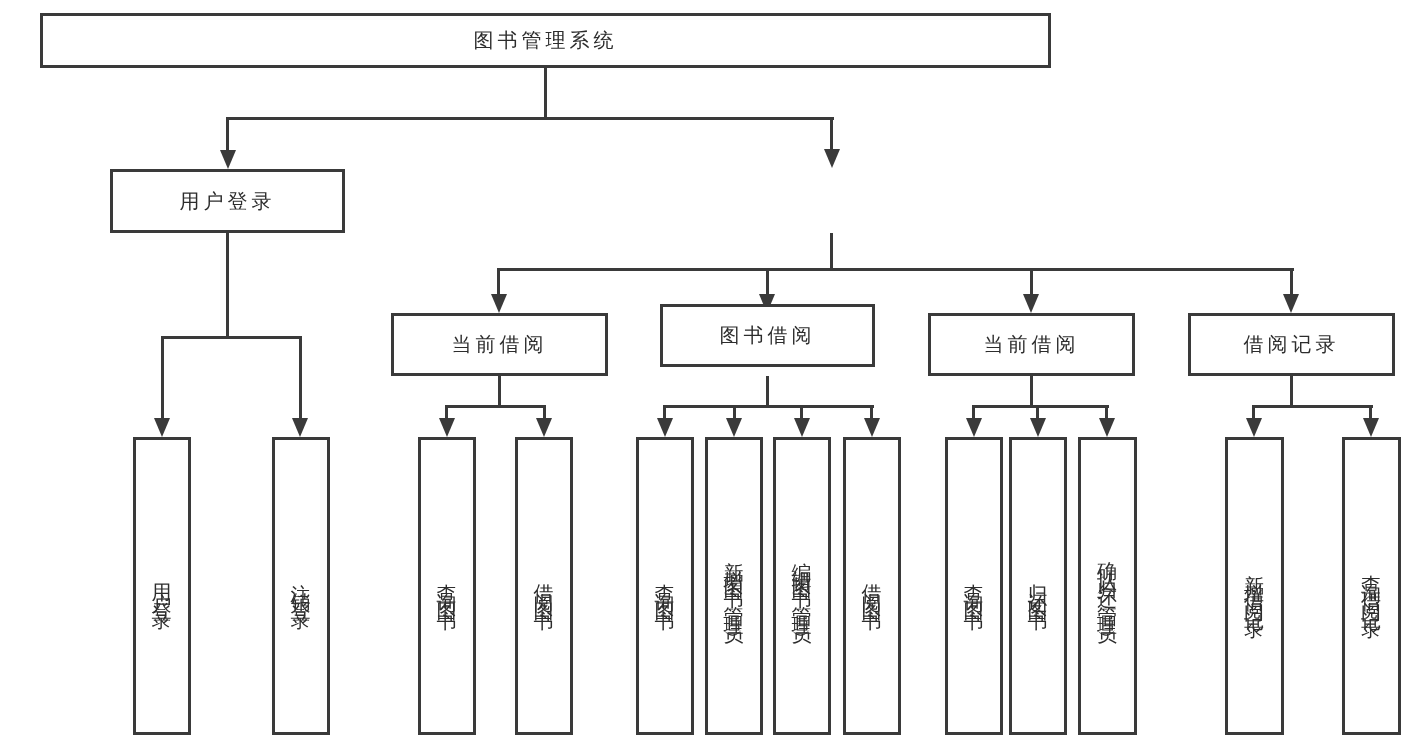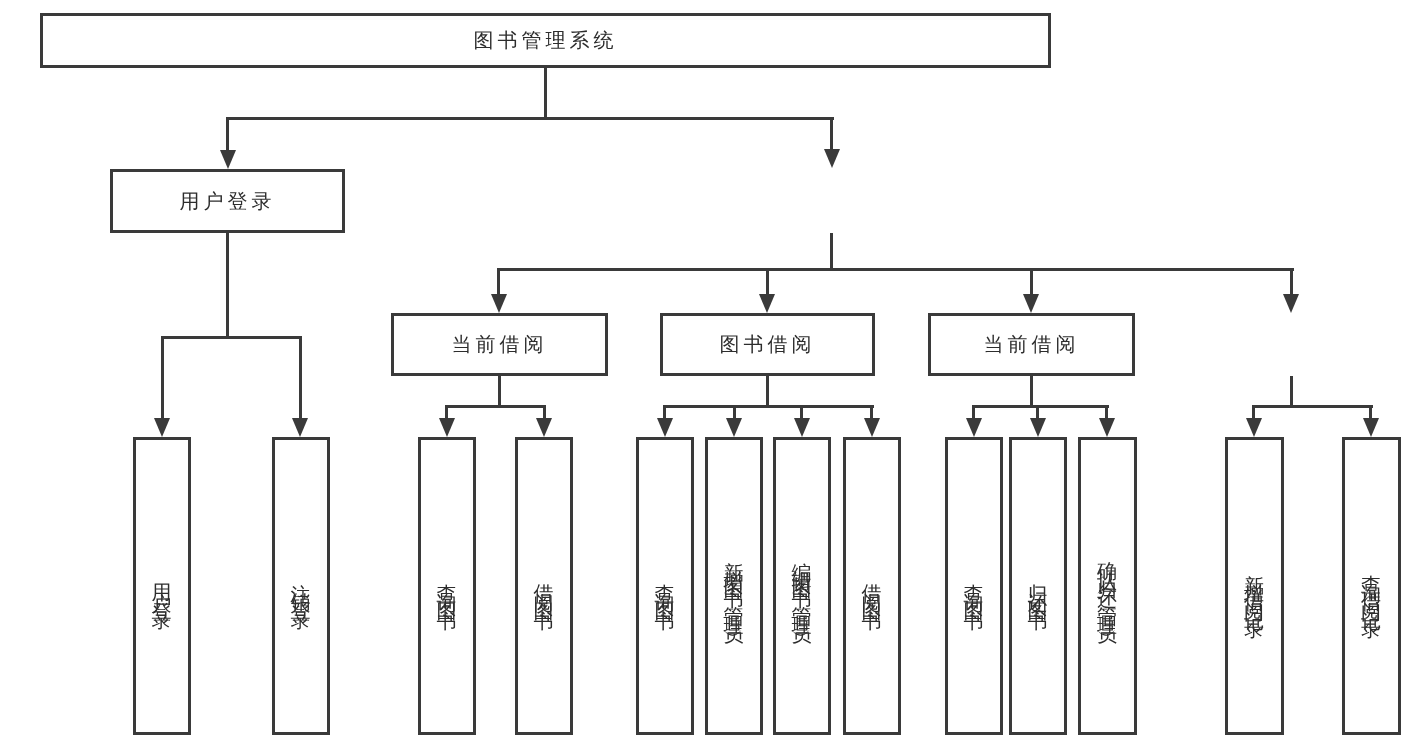--- a/index.html
+++ b/index.html
@@ -57,22 +57,23 @@
   <div class="line" style="left:469px;top:268px;width:3px;height:28px;"></div>
   <div class="arrowhead" style="left:463px;top:294px;"></div>
   <div class="line" style="left:738px;top:268px;width:3px;height:28px;"></div>
   <div class="arrowhead" style="left:731px;top:294px;"></div>
   <div class="line" style="left:1002px;top:268px;width:3px;height:28px;"></div>
   <div class="arrowhead" style="left:995px;top:294px;"></div>
   <div class="line" style="left:1262px;top:268px;width:3px;height:28px;"></div>
   <div class="arrowhead" style="left:1255px;top:294px;"></div>
 
   <div class="node" style="left:363px;top:313px;width:217px;height:63px;">当前借阅</div>
-  <div class="node" style="left:632px;top:313px;width:215px;height:63px;">图书借阅</div>
+  <div class="node" style="left:632px;top:304px;width:215px;height:63px;">图书借阅</div>
   <div class="node" style="left:900px;top:313px;width:207px;height:63px;text-align:center;">当前借阅</div>
+  <div class="node" style="left:1160px;top:313px;width:207px;height:63px;">借阅记录</div>
 
   <div class="line" style="left:470px;top:376px;width:3px;height:31px;"></div>
   <div class="line" style="left:417px;top:405px;width:101px;height:3px;"></div>
   <div class="line" style="left:417px;top:405px;width:3px;height:16px;"></div>
   <div class="arrowhead" style="left:411px;top:418px;"></div>
   <div class="line" style="left:515px;top:405px;width:3px;height:16px;"></div>
   <div class="arrowhead" style="left:508px;top:418px;"></div>
 
   <div class="line" style="left:738px;top:376px;width:3px;height:31px;"></div>
   <div class="line" style="left:635px;top:405px;width:211px;height:3px;"></div>

